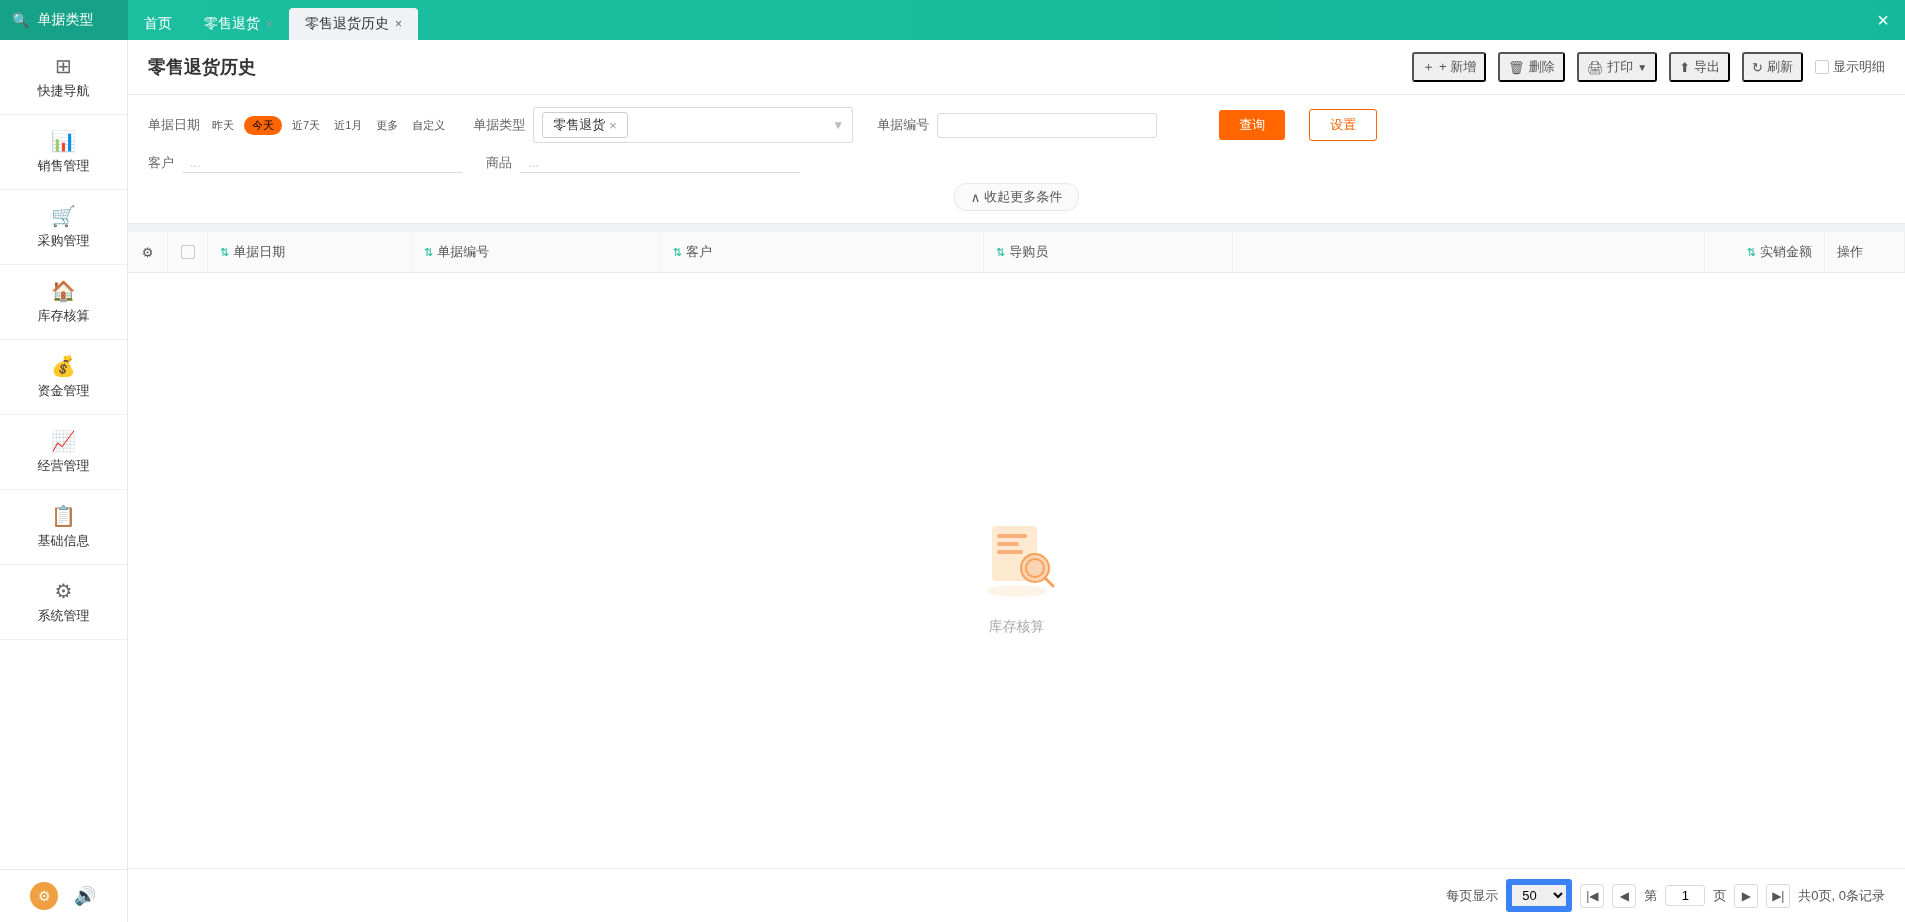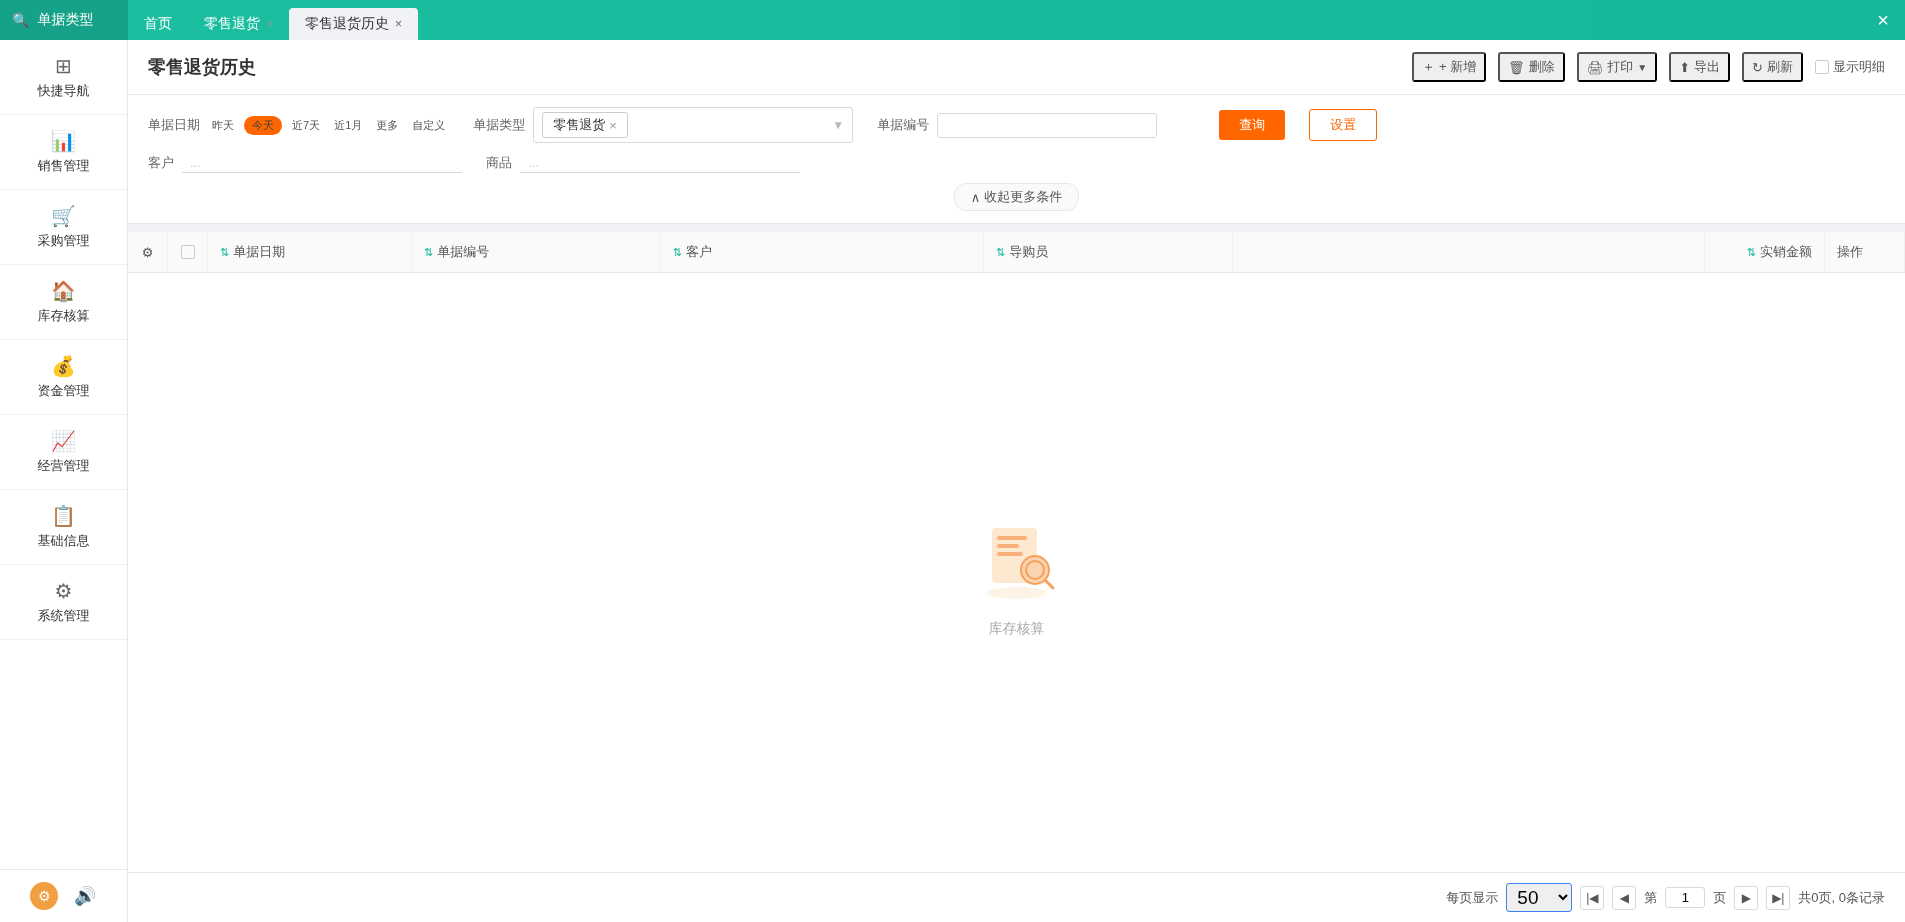--- a/index.html
+++ b/index.html
@@ -163,21 +163,21 @@
     .date-options { display: flex; align-items: center; gap: 6px; }
     .date-opt {
       font-size: 11px;
       color: #555;
       cursor: pointer;
       padding: 2px 4px;
       border-radius: 3px;
     }
     .date-opt.active {
       background: #ff6600;
-      color: #404040;
+      color: #000000;
       border-radius: 10px;
       padding: 2px 8px;
     }
     .date-range { font-size: 12px; color: #888; }
     .type-tag {
       display: inline-flex;
       align-items: center;
       gap: 4px;
       background: #fff;
       border: 1px solid #ccc;
@@ -322,24 +322,24 @@
       justify-content: flex-end;
       padding: 10px 20px;
       gap: 8px;
       font-size: 13px;
       color: #555;
       background: #fff;
       border-top: 1px solid #e8e8e8;
       flex-shrink: 0;
     }
     .page-size-select {
-      border: 1px solid #3b82f6;
+      border: 6px solid #3b82f6;
       border-radius: 3px;
       padding: 2px 6px;
-      font-size: 19px;
+      font-size: 13px;
       cursor: pointer;
     }
     .page-nav-btn {
       width: 24px; height: 24px;
       display: flex; align-items: center; justify-content: center;
       border: 1px solid #d9d9d9;
       border-radius: 3px;
       cursor: pointer;
       color: #555;
       font-size: 12px;

